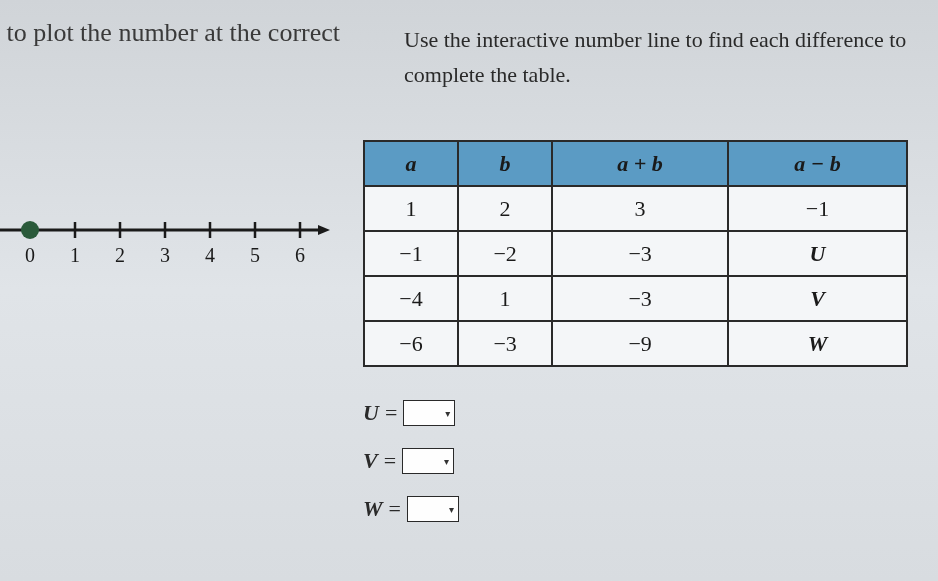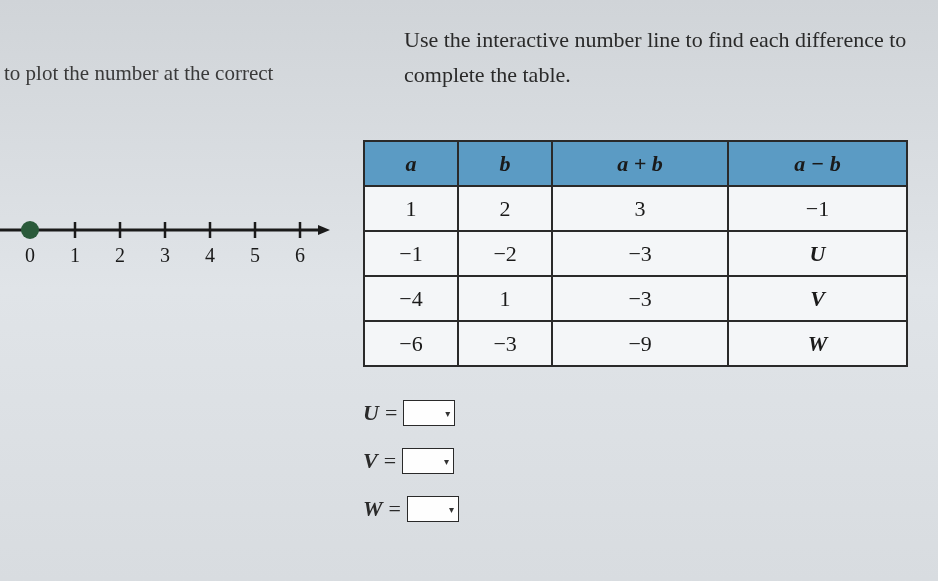--- a/index.html
+++ b/index.html
@@ -15,26 +15,25 @@
   .page {
     position: relative;
     width: 100%;
     height: 100%;
     padding: 18px 30px;
   }
   .left-fragment {
     position: absolute;
     top: 18px;
     left: 0;
-    font-size: 21px;
+    font-size: 26px;
     color: #3a3a3a;
     width: 340px;
-    text-align: left;
+    text-align: right;
     padding-left: 4px;
-    margin-top: 43px;
   }
   .right-instruction {
     position: absolute;
     top: 22px;
     left: 360px;
     font-size: 22px;
     color: #2a2a2a;
     line-height: 1.6;
     width: 560px;
     margin-left: 44px;

